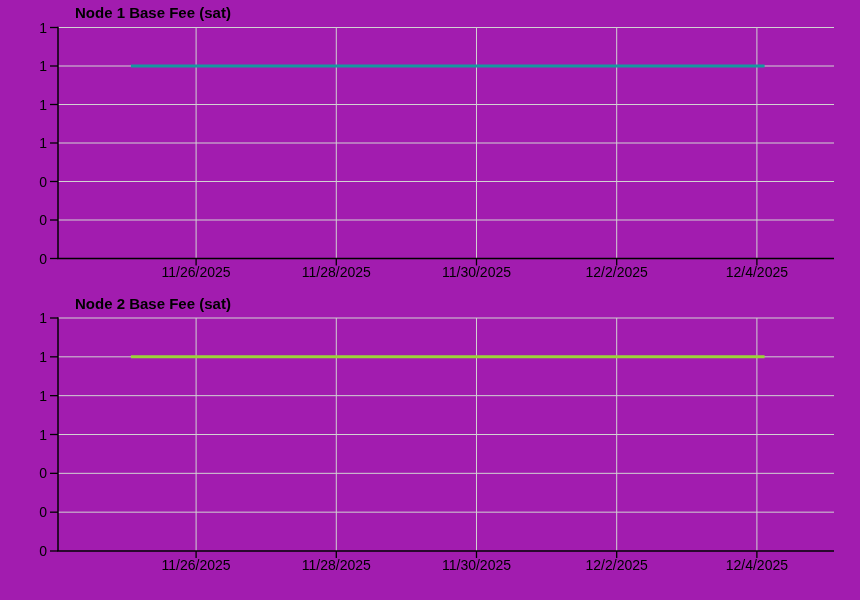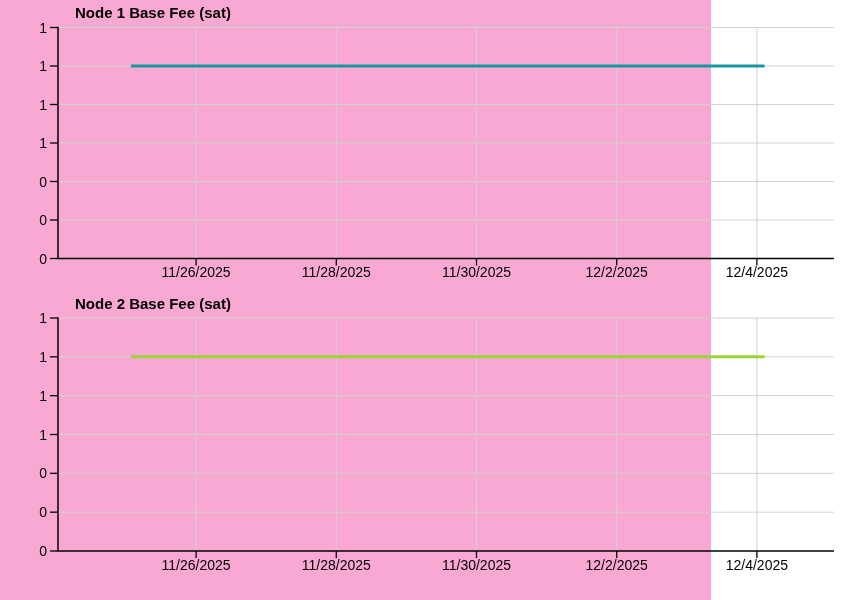--- a/index.html
+++ b/index.html
@@ -6,23 +6,23 @@
     margin: 0;
     padding: 0;
     background: #ffffff;
     width: 860px;
     height: 600px;
     overflow: hidden;
     font-family: "Liberation Sans", sans-serif;
   }
   #stage {
     position: relative;
-    width: 711px;
+    width: 860px;
     height: 600px;
-    background: #f9a8d4;
+    background: #a21caf;
   }
   svg text {
     font-family: "Liberation Sans", sans-serif;
     fill: #000000;
   }
   .chart-title {
     font-size: 15px;
     font-weight: 700;
   }
   .tick-label {

